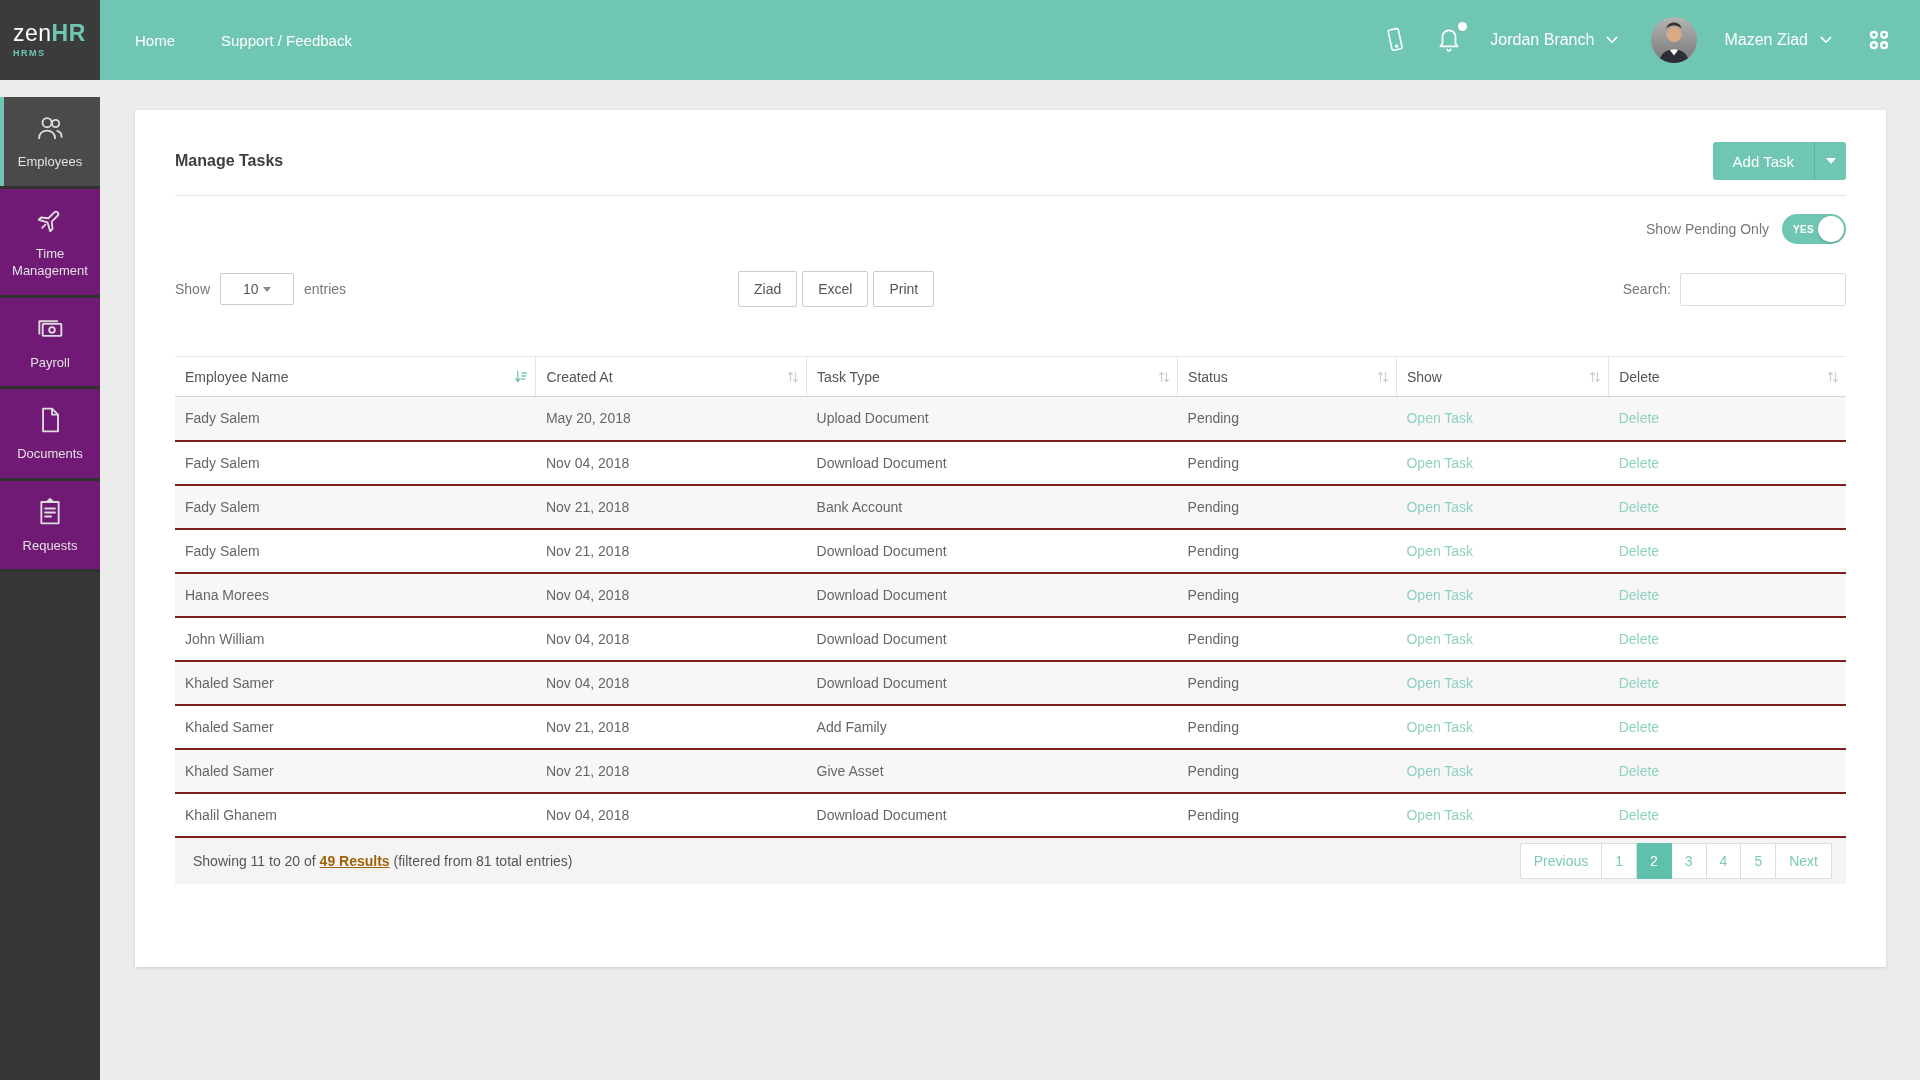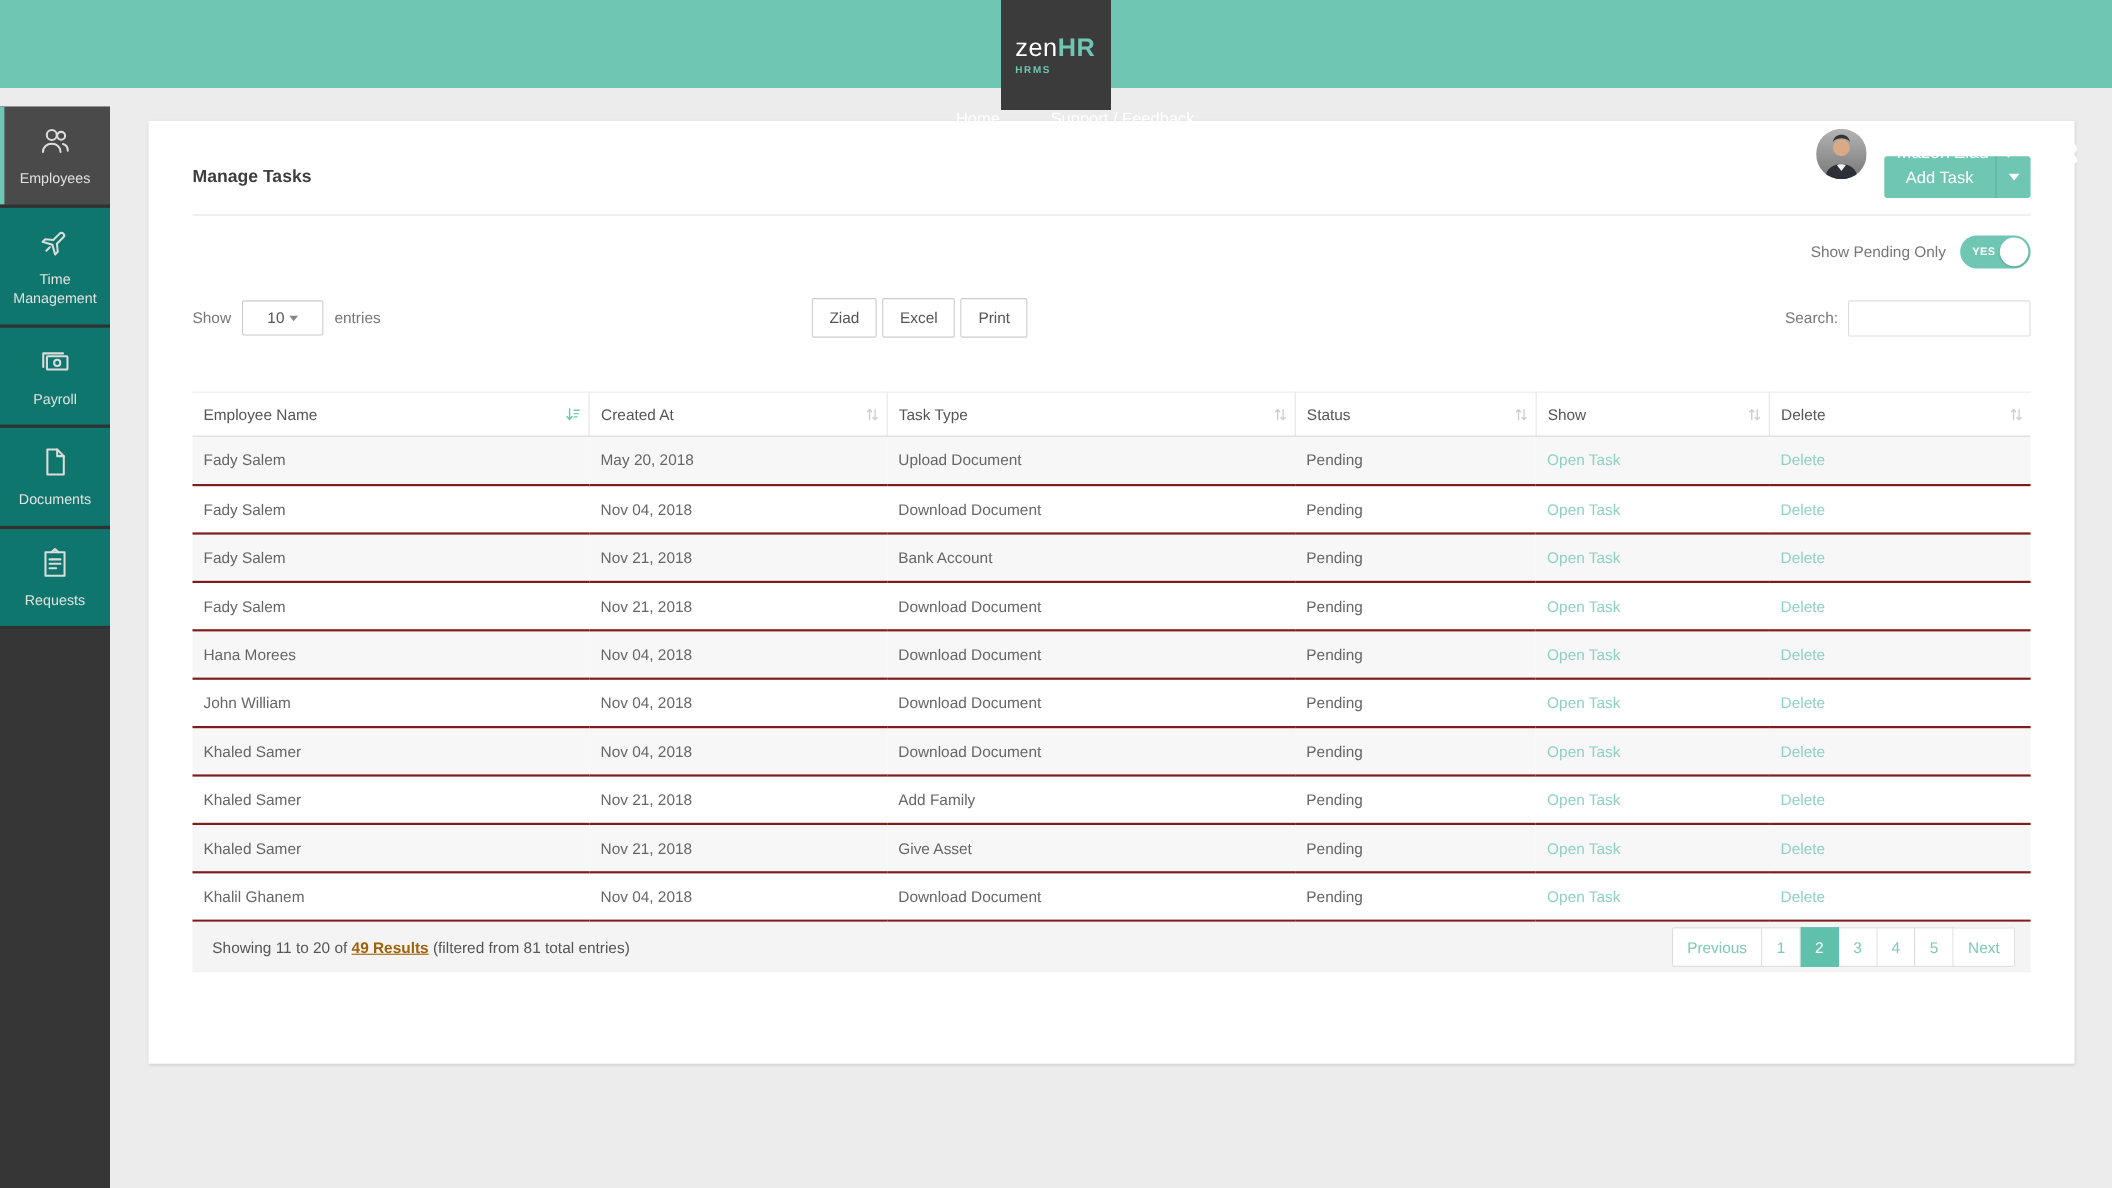--- a/index.html
+++ b/index.html
@@ -6,21 +6,21 @@
   html,body { width:1920px; height:1080px; }
   body {
     font-family: "Liberation Sans", sans-serif;
     background: #ececec;
     overflow: hidden;
     position: relative;
   }
   
   .topbar {
     position: absolute; top:0; left:0; width:1920px; height:80px;
-    background:#6ec6b3; display:flex; align-items:center; z-index:20;flex-direction:column;
+    background:#6ec6b3; display:flex; align-items:center; z-index:20;
   }
   .logo-block {
     width:100px; height:80px; background:#3b3b3b; flex:0 0 100px;
     display:flex; flex-direction:column; justify-content:center; padding-left:13px;
   }
   .logo-text { font-size:23px; letter-spacing:.5px; line-height:1; }
   .logo-zen { color:#ffffff; font-weight:300; }
   .logo-hr { color:#6ec6b3; font-weight:700; }
   .logo-tag { color:#6ec6b3; font-size:9px; letter-spacing:1.5px; margin-top:3px; font-weight:700; }
   .topnav { display:flex; margin-left:35px; gap:46px; }
@@ -29,21 +29,21 @@
   .tb-icon { color:#fff; display:flex; align-items:center; cursor:pointer; position:relative; }
   .phone-rot { transform:rotate(-12deg); }
   .bell-badge { position:absolute; top:-3px; right:-4px; width:9px; height:9px; background:#fff; border-radius:50%; }
   .tb-user { display:flex; align-items:center; gap:12px; color:#fff; font-size:16px; cursor:pointer; }
   .avatar { width:46px; height:46px; border-radius:50%; overflow:hidden; flex:0 0 46px; cursor:pointer; }
   .avatar svg { display:block; }
   .gap-lg { margin-left:6px; }
   
   .sidebar { position:absolute; top:97px; left:0; width:100px; height:1000px; background:#363636; z-index:15; }
   .side-item {
-    background:#0f766e; border-bottom:3px solid #313131;
+    background:#701a75; border-bottom:3px solid #313131;
     display:flex; flex-direction:column; align-items:center; justify-content:center;
     gap:9px; padding:15px 4px; color:#e2e2e2; font-size:13px; text-align:center; line-height:1.35;
     cursor:pointer;
   }
   .side-item.active { background:#4a4a4a; box-shadow:inset 4px 0 0 #6ec6b3; }
   .side-icon { color:#dcdcdc; display:flex; }
   
   .main { position:absolute; top:80px; left:100px; width:1820px; height:1000px; overflow:hidden; }
   .card {
     margin:30px 34px 0 35px; width:1751px; background:#fff;

